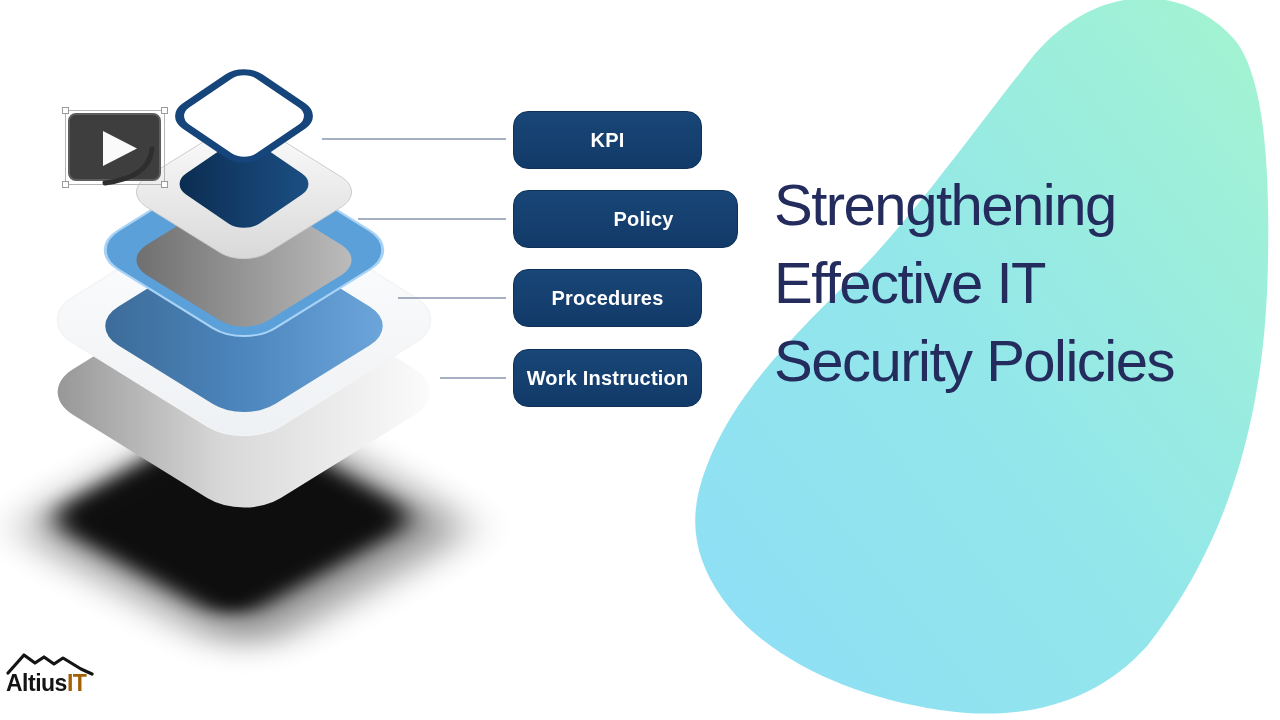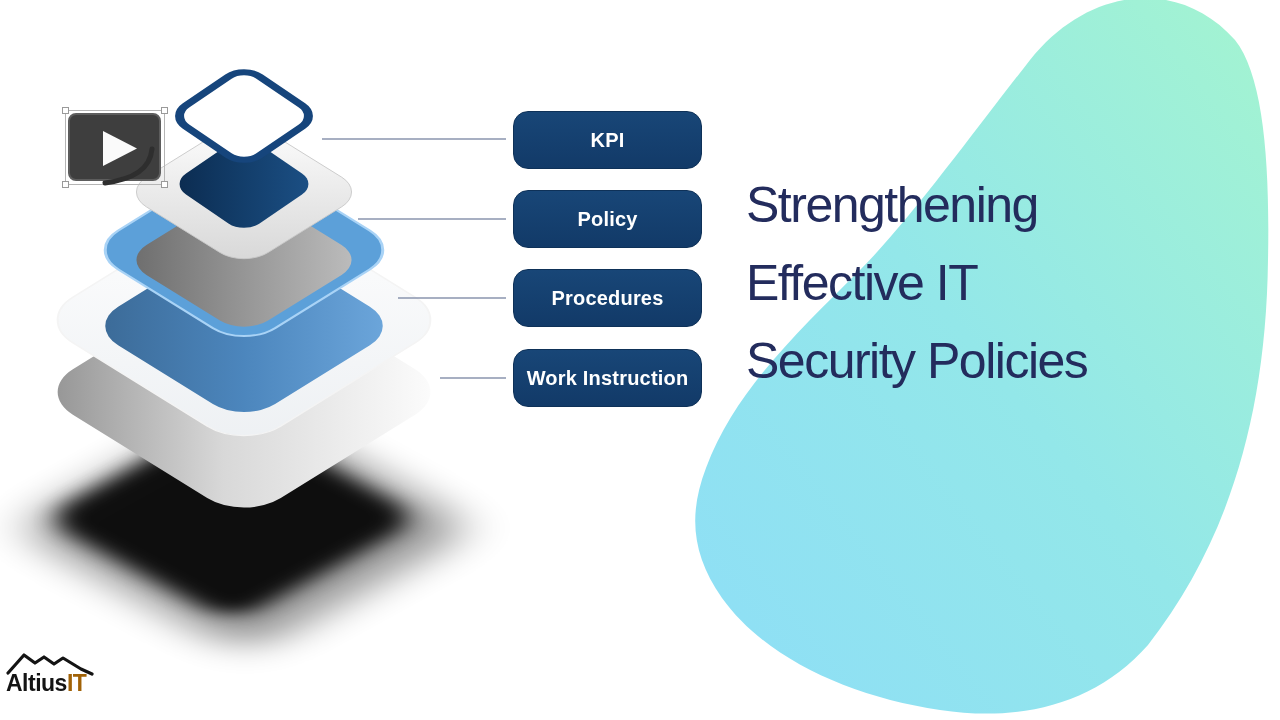--- a/index.html
+++ b/index.html
@@ -3,35 +3,35 @@
 <meta charset="utf-8">
 <style>
   html,body{margin:0;padding:0;background:#ffffff;}
   .slide{
     position:relative;width:1280px;height:720px;background:#ffffff;
     overflow:hidden;font-family:"Liberation Sans",sans-serif;
   }
   .layer-abs{position:absolute;left:0;top:0;}
   
   .title-block{
-    position:absolute;left:746px;top:166px;width:490px;z-index:4;
-    color:#232c5d;font-size:50px;line-height:78px;font-weight:500;
+    position:absolute;left:774px;top:166px;width:490px;z-index:4;
+    color:#232c5d;font-size:58px;line-height:78px;font-weight:500;
     letter-spacing:-1.5px;
   }
   .title-line{white-space:nowrap;}
   
   .diagram-label{
     position:absolute;left:505px;width:187px;height:56px;z-index:5;
     background:linear-gradient(180deg,#184677 0%,#123a68 100%);
     border:1px solid #0e3158;border-radius:15px;
     display:flex;align-items:center;justify-content:center;
     color:#ffffff;font-weight:bold;font-size:20px;letter-spacing:0.2px;margin-left:8px;
   }
   .label-kpi{top:111px;}
-  .label-policy{top:190px;}
+  .label-policy{top:190px;padding-left:36px;}
   .label-procedures{top:269px;}
   .label-work{top:349px;justify-content:center;}
   
   .play-overlay{position:absolute;left:60px;top:105px;z-index:6;cursor:pointer;}
   
   .logo{position:absolute;left:4px;top:646px;z-index:4;width:130px;}
   .logo-text{
     position:absolute;left:2px;top:24px;font-size:23px;font-weight:bold;
     letter-spacing:-0.5px;color:#141414;white-space:nowrap;
   }

